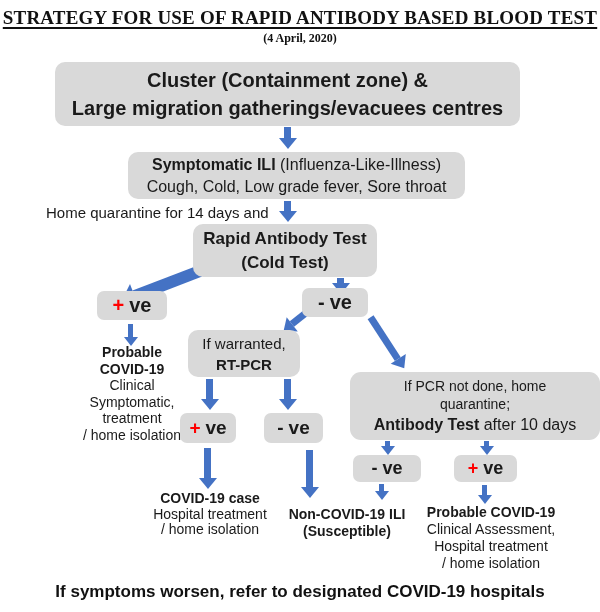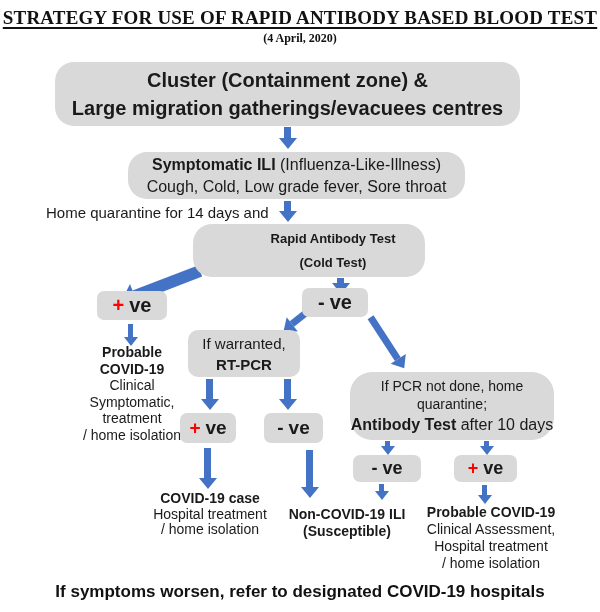--- a/index.html
+++ b/index.html
@@ -15,28 +15,28 @@
     left:0;top:7px;width:600px;text-align:center;
     font-family:Liberation Serif, serif;font-weight:bold;font-size:19px;
     text-decoration:underline;text-decoration-thickness:2px;text-underline-offset:3px;
     letter-spacing:.2px;color:#111;
   }
   .date{
     left:0;top:31px;width:600px;text-align:center;
     font-family:"Liberation Serif", serif;font-weight:bold;font-size:12px;color:#111;
   }
   .gbox{
-    background:var(--box);border-radius:19px;display:flex;flex-direction:column;
+    background:var(--box);border-radius:10px;display:flex;flex-direction:column;
     justify-content:center;align-items:center;text-align:center;z-index:2;
   }
   .cluster{left:55px;top:62px;width:465px;height:64px;font-size:20px;font-weight:bold;line-height:28px;}
   .sympt{left:128px;top:152px;width:337px;height:47px;font-size:16px;line-height:22px;}
-  .rapid{left:193px;top:224px;width:184px;height:53px;font-size:13px;font-weight:bold;line-height:24px;padding-left:48px;}
+  .rapid{left:193px;top:224px;width:184px;height:53px;font-size:17px;font-weight:bold;line-height:24px;}
   .ifw{left:188px;top:330px;width:112px;height:47px;font-size:15px;line-height:21px;border-radius:10px;}
-  .pcr{left:350px;top:372px;width:204px;height:68px;font-size:14px;line-height:18px;border-radius:22px;}
+  .pcr{left:350px;top:372px;width:250px;height:68px;font-size:14px;line-height:18px;border-radius:11px;}
   .pcr .big-line{font-size:16px;line-height:21px;margin-top:1px;}
   .res{font-weight:bold;border-radius:7px;flex-direction:row;}
   .res .sign{margin-right:5px;}
   .res .sign.plus{color:var(--pos);}
   .p1{left:97px;top:291px;width:70px;height:29px;font-size:20px;}
   .n1{left:302px;top:288px;width:66px;height:29px;font-size:20px;}
   .p2{left:180px;top:413px;width:56px;height:30px;font-size:19px;}
   .n2{left:264px;top:413px;width:59px;height:30px;font-size:19px;}
   .n3{left:353px;top:455px;width:68px;height:27px;font-size:18px;}
   .p3{left:454px;top:455px;width:63px;height:27px;font-size:18px;}

